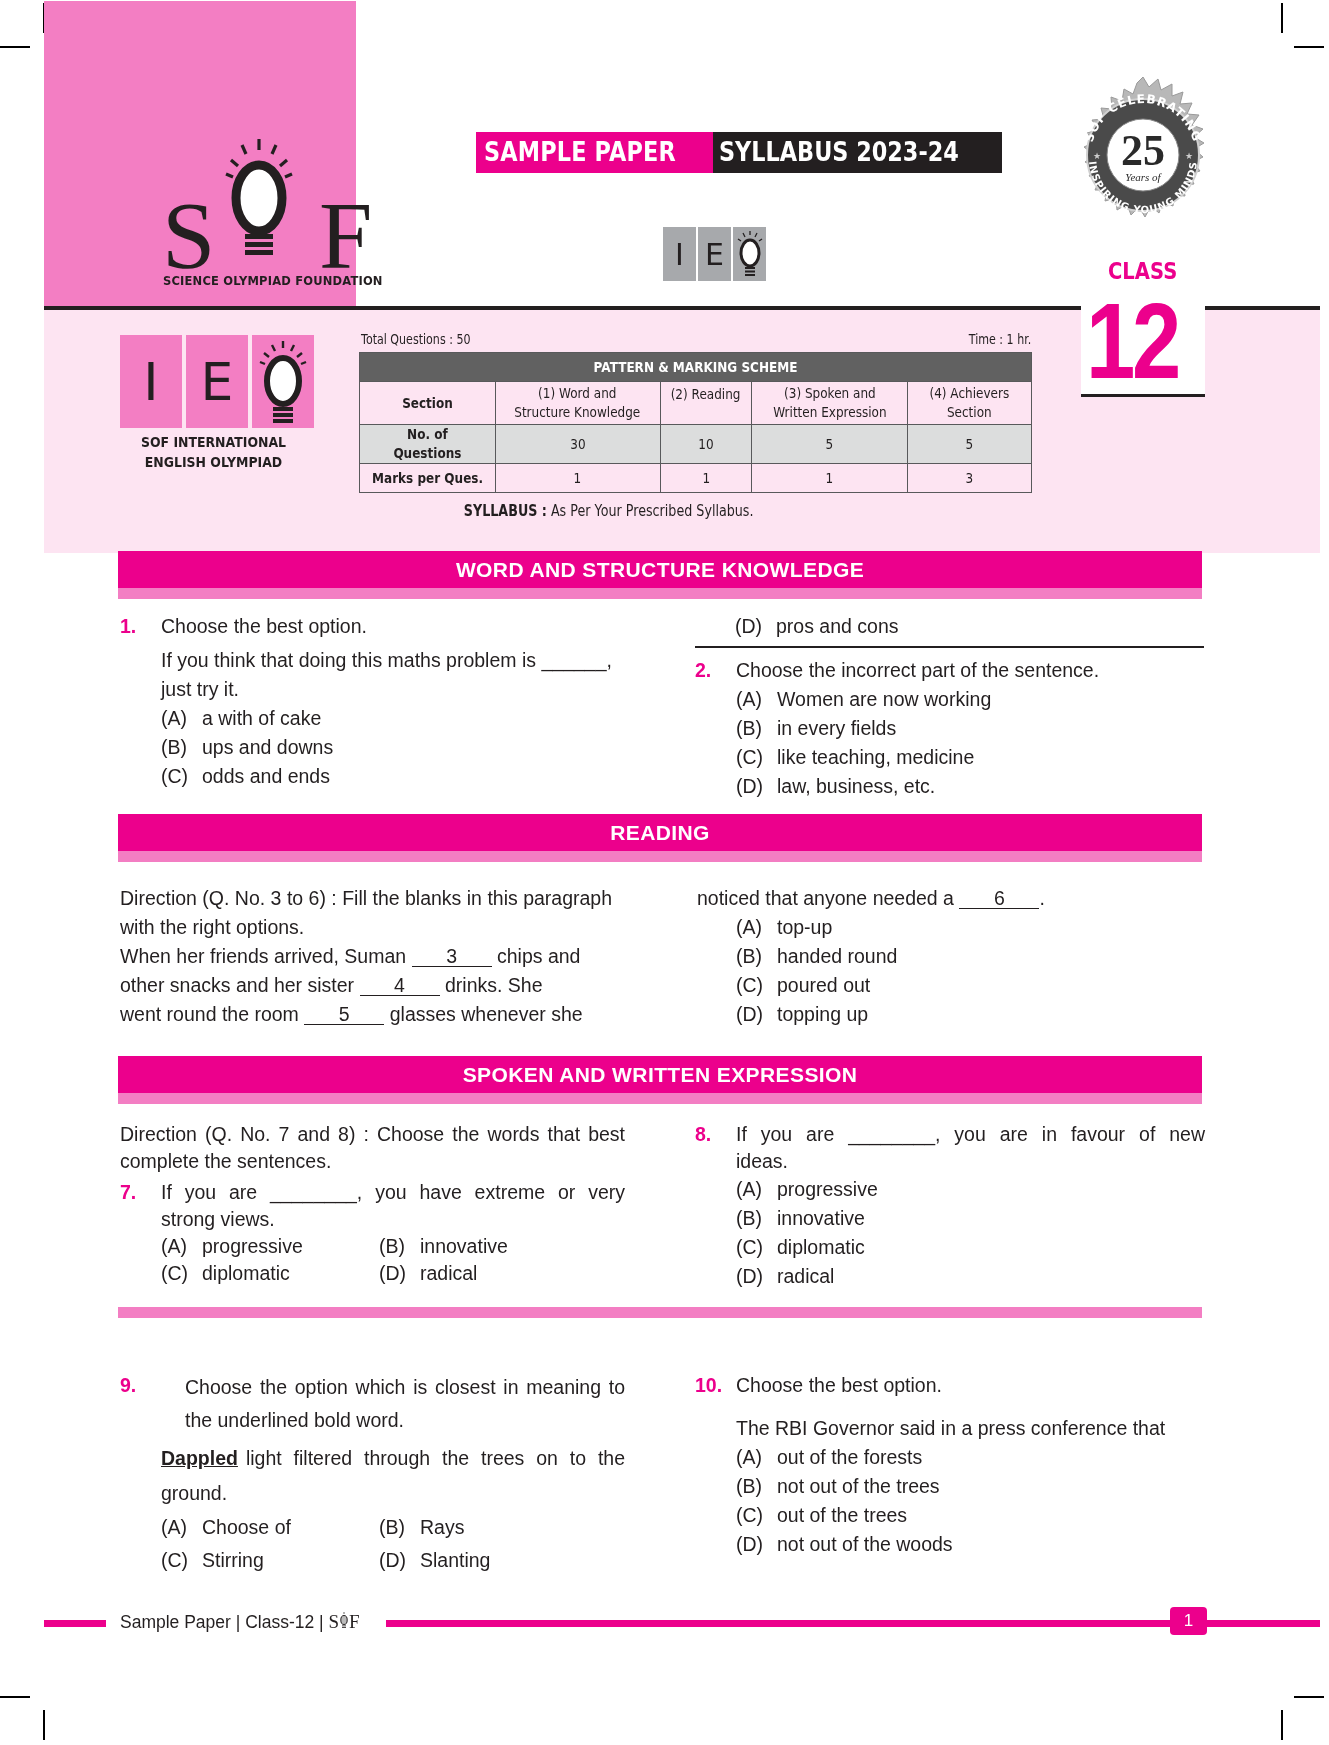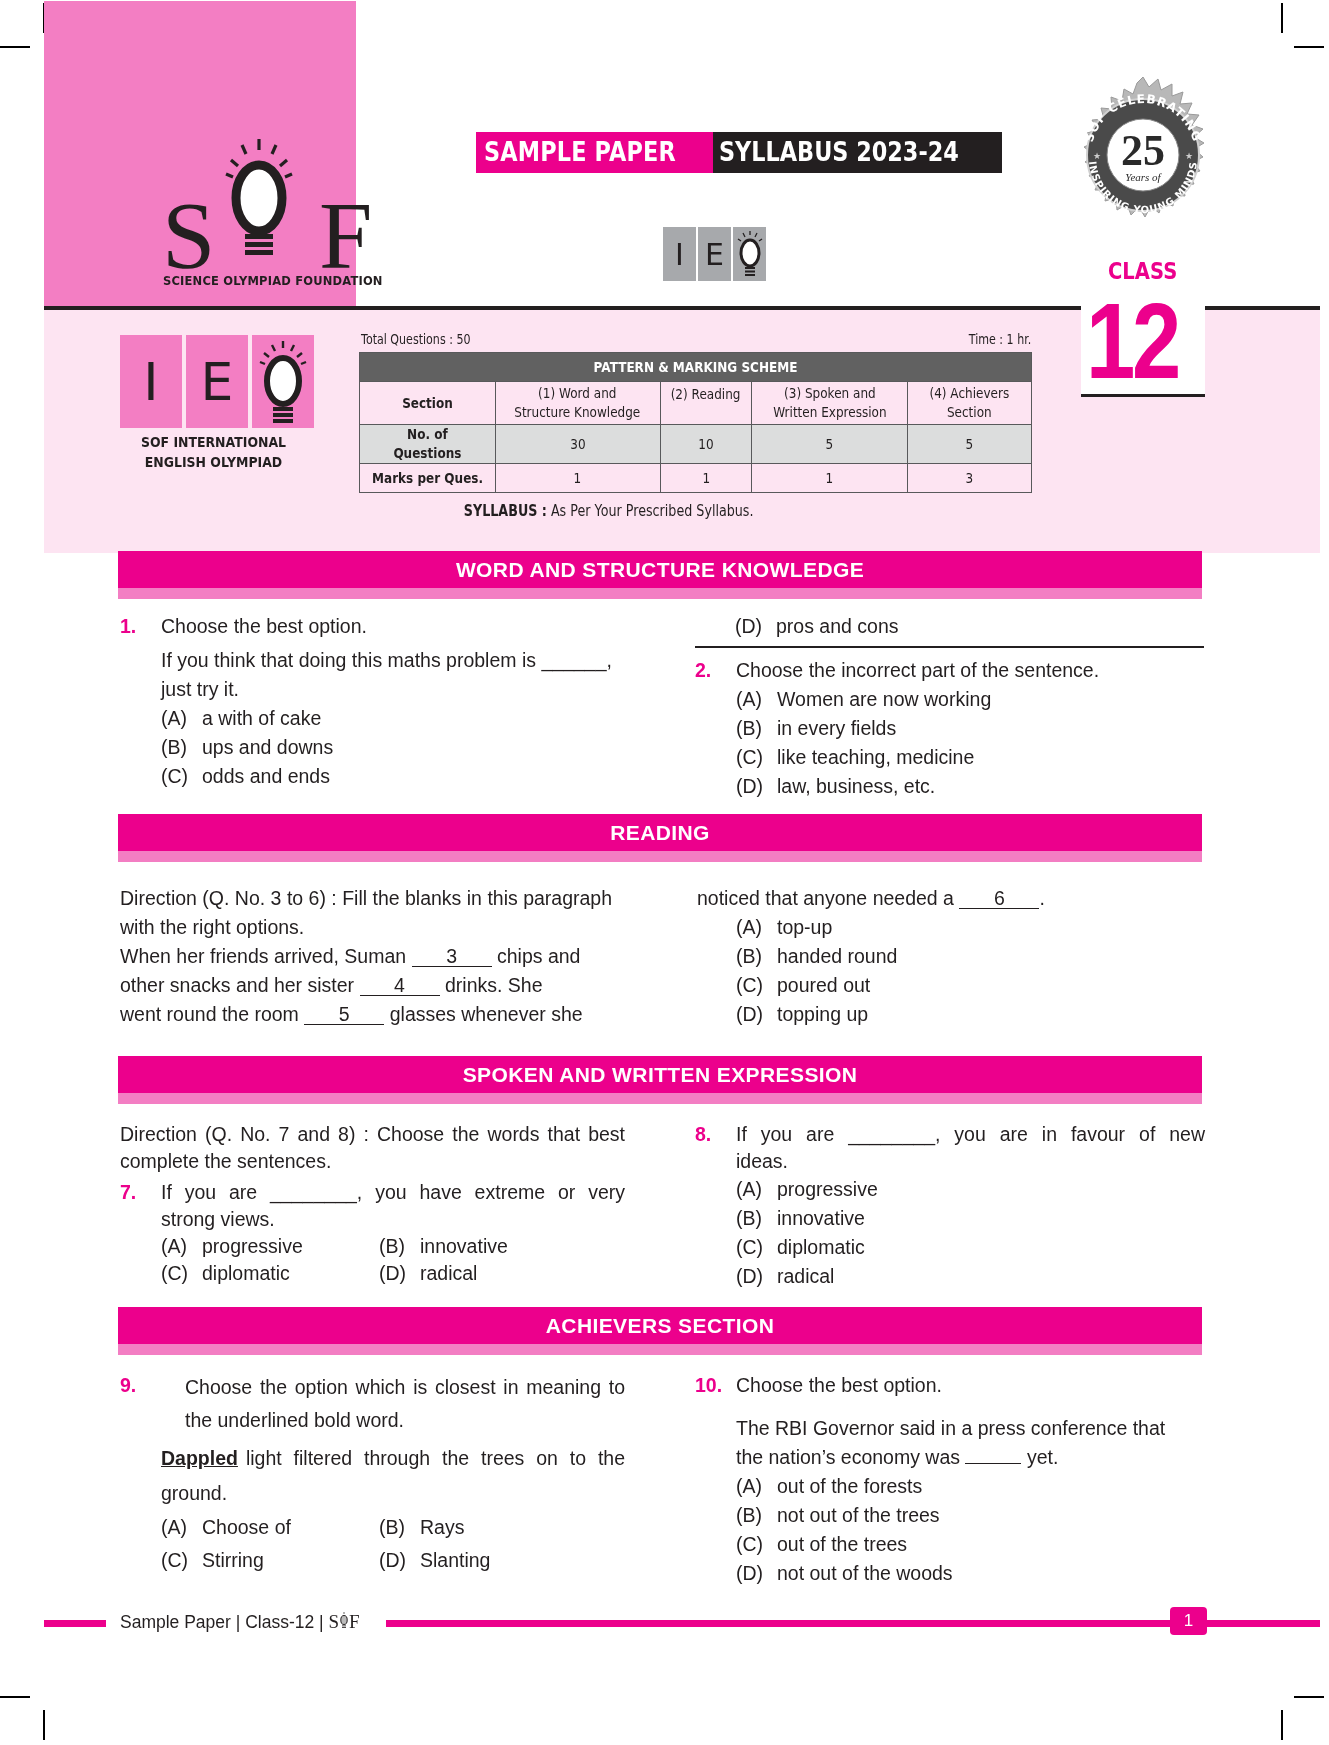--- a/index.html
+++ b/index.html
@@ -391,21 +391,20 @@
         </div>
       <div class="opt">
           <span class="lbl">(D)</span>
           <span>radical</span>
         </div>
     </div>
   </div>
 </div>
 
 <div class="section-bar" style="top:1307px;">
-  <div class="top">ACHIEVERS SECTION</div>
     <div class="bottom"></div>
 </div>
 
 <div class="col" style="left:120px;top:1371px;width:505px;">
   <span class="qnum">9.</span>
   <div class="qbody">
     <div style="line-height:33px;margin-left:24px;">
       <div class="justify" style="text-align-last:justify;">Choose the option which is closest in meaning to</div>
       <div>the underlined bold word.</div>
     </div>
@@ -437,21 +436,20 @@
         </div>
     </div>
   </div>
 </div>
 
 <div class="col" style="left:695px;top:1371px;width:510px;">
   <span class="qnum">10.</span>
   <div class="qbody">
     <div>Choose the best option.</div>
     <div style="margin-top:14px;" class="justify"><span>The RBI Governor said in a press conference that</span></div>
-    <div><span>the nation’s economy was</span> <span class="uline" style="width:56px;"></span> <span>yet.</span></div>
     <div class="opt">
         <span class="lbl">(A)</span>
         <span>out of the forests</span>
       </div>
     <div class="opt">
         <span class="lbl">(B)</span>
         <span>not out of the trees</span>
       </div>
     <div class="opt">
         <span class="lbl">(C)</span>

